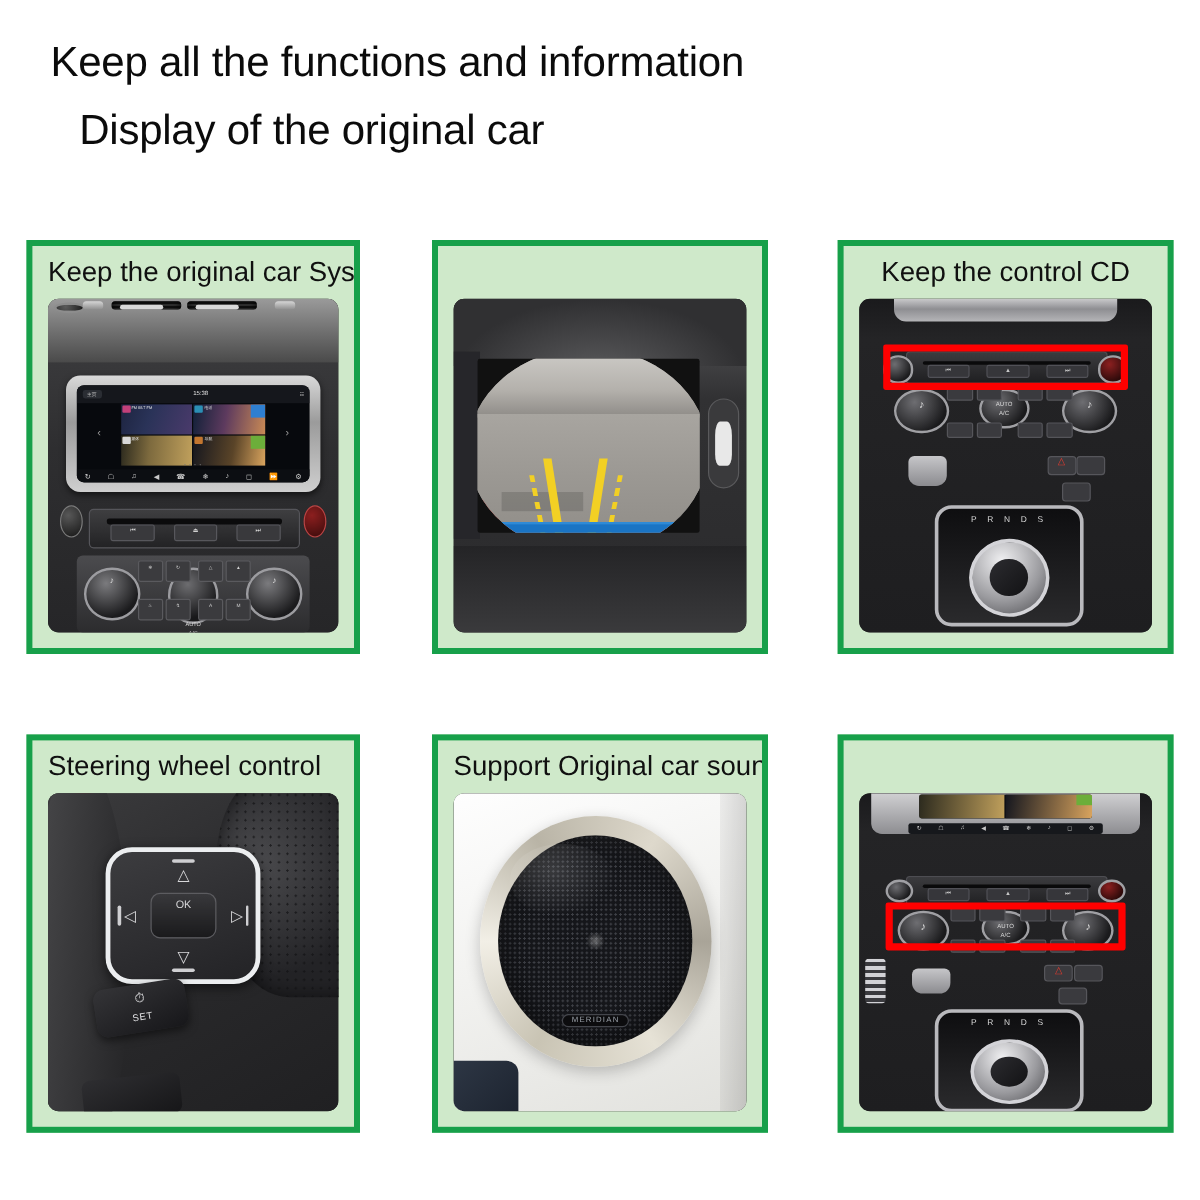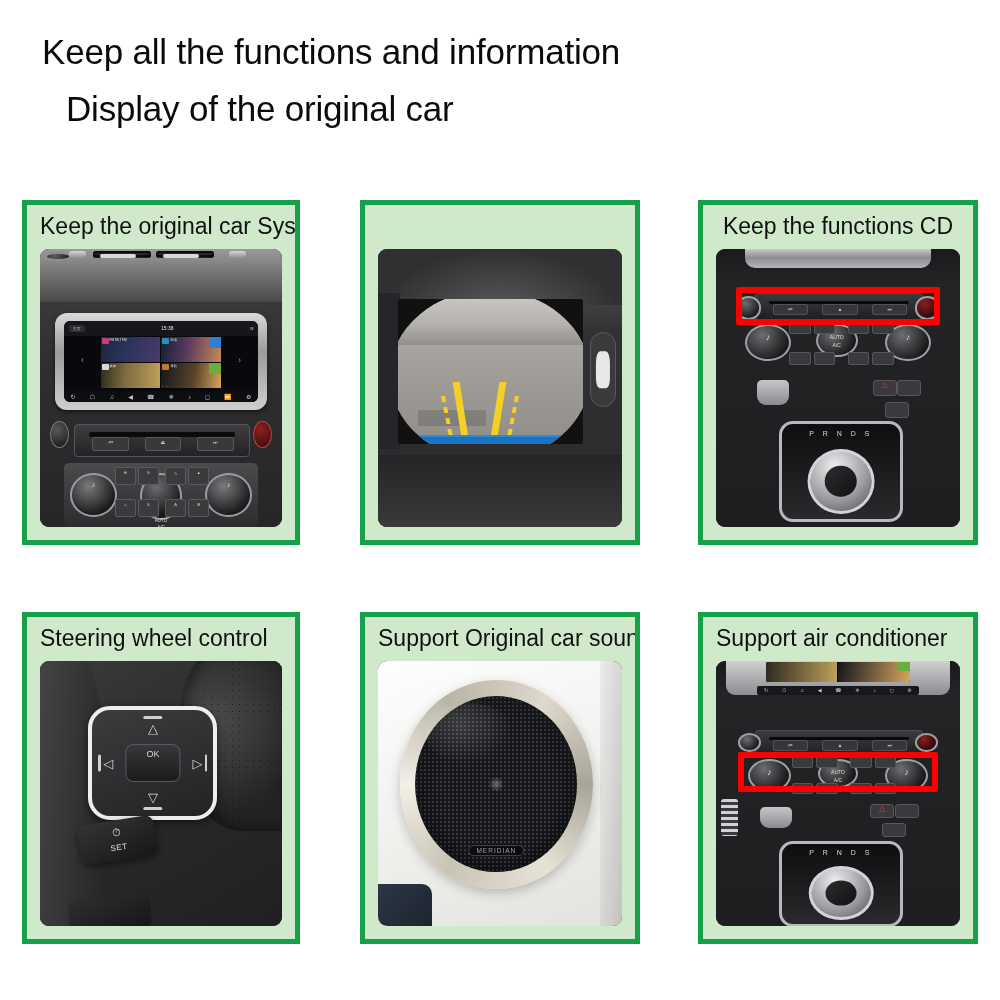--- a/index.html
+++ b/index.html
@@ -375,21 +375,21 @@
         </div>
         <div class="rc-carbtn">
           <div class="rc-carico"></div>
         </div>
         <div class="rc-bottom"></div>
       </div>
     </div>
   </div>
 
   <div class="card" style="left:698px;top:200px;width:280px;height:345px;">
-    <div class="cap center">Keep the functions CD</div>
+    <div class="cap center">Keep the control CD</div>
     <div class="photo">
       <div class="cs">
         <div class="cs-trim" style="top:0;height:7%;border-radius:0 0 10px 10px;"></div>
 
         <div class="cs-cdrow" style="top:16%;">
           <div class="cs-slot"></div>
           <div class="cs-cbtn" style="left:10%;">⏮</div>
           <div class="cs-cbtn" style="left:40%;">▲</div>
           <div class="cs-cbtn" style="left:70%;">⏭</div>
         </div>
@@ -471,21 +471,20 @@
             <div class="sp-apex"></div>
             <div class="sp-logo">MERIDIAN</div>
           </div>
         </div>
         <div class="sp-pillar"></div>
       </div>
     </div>
   </div>
 
   <div class="card" style="left:698px;top:612px;width:280px;height:332px;">
-    <div class="cap left">Support air conditioner</div>
     <div class="photo">
       <div class="cs">
 
         <div style="position:absolute;left:4%;top:0;width:92%;height:13%;background:linear-gradient(180deg,#d0d0d2,#8d8d91);border-radius:0 0 9px 9px;">
           <div style="position:absolute;left:18%;top:4%;width:64%;height:56%;background:#0a0c10;border-radius:2px;overflow:hidden;display:grid;grid-template-columns:1fr 1fr;gap:1px;">
             <div style="background:linear-gradient(95deg,#2c2a1e,#c0a05c);"></div>
             <div style="background:linear-gradient(100deg,#14161e,#d9a45e);position:relative;">
               <span style="position:absolute;right:0;top:0;width:18%;height:46%;background:#6cae3a;"></span>
             </div>
           </div>

